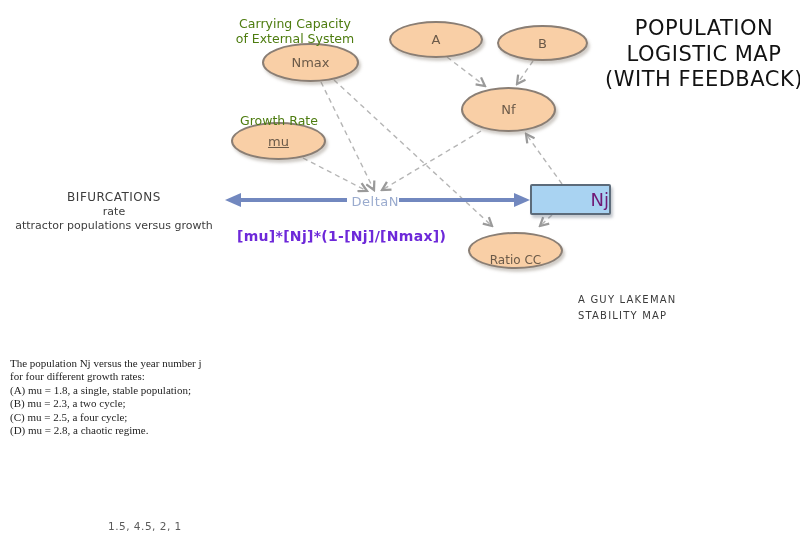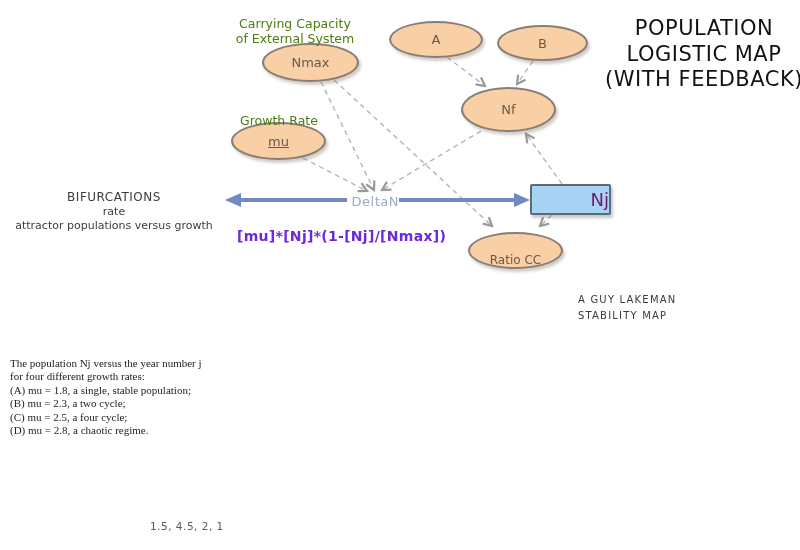--- a/index.html
+++ b/index.html
@@ -26,21 +26,21 @@
   .ann { position:absolute; z-index:2; color:#4d7c0f; }
   .center { text-align:center; }
   .cc-label { left:212px; top:17px; width:166px; font-size:12.5px; line-height:14.5px; }
   .gr-label { left:229px; top:105px; width:100px; font-size:12.5px;margin-top:8px; }
   .bif { left:8px; top:189px; width:212px; color:#3d3d3d; }
   .bif .t { font-size:12px; line-height:16px; letter-spacing:0.5px; }
   .bif .s { font-size:11px; line-height:13.5px; }
   .formula { left:237px; top:228px; font-size:14px; font-weight:bold; color:#6d28d9; letter-spacing:0.3px; }
   .title { left:596px; top:16px; width:216px; font-size:21px; line-height:25.5px; color:#121212; letter-spacing:0.5px; }
   .credit { left:578px; top:292px; font-size:10px; line-height:15.5px; color:#3b3b3b; letter-spacing:1.2px; }
-  .footnote { left:108px; top:520px; font-size:10.5px; color:#5a5a5a; letter-spacing:0.5px;margin-left:42px; }
+  .footnote { left:108px; top:520px; font-size:10.5px; color:#5a5a5a; letter-spacing:0.5px; }
   .desc { left:10px; top:357px; font-size:11px; line-height:13.4px; color:#222222;font-family:Liberation Serif, serif; }
   .flow-label {
     position:absolute; z-index:3; left:347px; top:194px; width:52px; text-align:right;
     font-size:13px; color:#9aabce; background:#ffffff; letter-spacing:0.5px;
   }
 </style>
 </head>
 <body>
 
 <div class="canvas">

